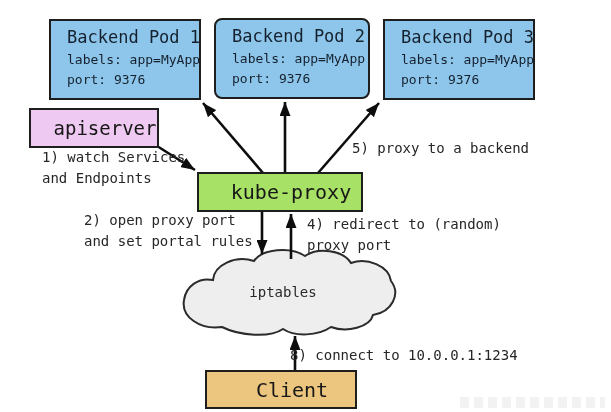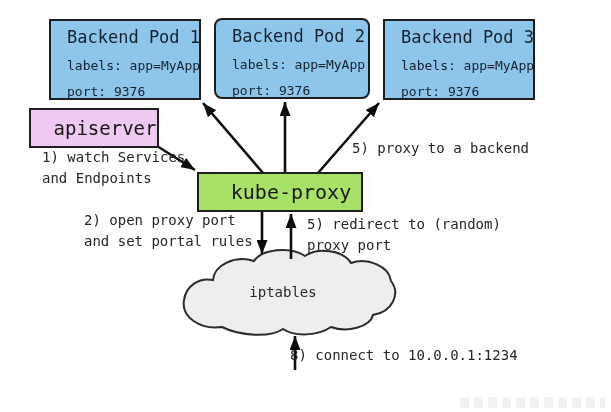--- a/index.html
+++ b/index.html
@@ -35,21 +35,21 @@
   }
   .pod-title {
     font-size: 17px;
     line-height: 24px;
     white-space: nowrap;
     color: #15202e;
   }
   .pod-line {
     font-size: 13px;
     line-height: 18px;
-    margin-top: 8px;
+    margin-top: 2px;
     white-space: nowrap;
     color: #15202e;
   }
   .pod-line:first-of-type { margin-top: 6px; }
   .node-label {
     display: flex;
     align-items: center;
     justify-content: center;
     text-align: center;
   }
@@ -162,26 +162,29 @@
   </div>
 
   <div class="box node-label apiserver">
     <span>apiserver</span>
   </div>
 
   <div class="box node-label kube-proxy">
     <span>kube-proxy</span>
   </div>
 
+  <div class="box node-label client">
+    <span>Client</span>
+  </div>
 
   <div class="iptables-label">iptables</div>
 
   <div class="annotation ann-step1">1) watch Services
 and Endpoints</div>
   <div class="annotation ann-step2">2) open proxy port
 and set portal rules</div>
   <div class="annotation ann-step3">8) connect to 10.0.0.1:1234</div>
-  <div class="annotation ann-step4">5) redirect to (random)
+  <div class="annotation ann-step4">4) redirect to (random)
 proxy port</div>
   <div class="annotation ann-step5">5) proxy to a backend</div>
 
   <div class="watermark"></div>
 </div>
 
 </body></html>

